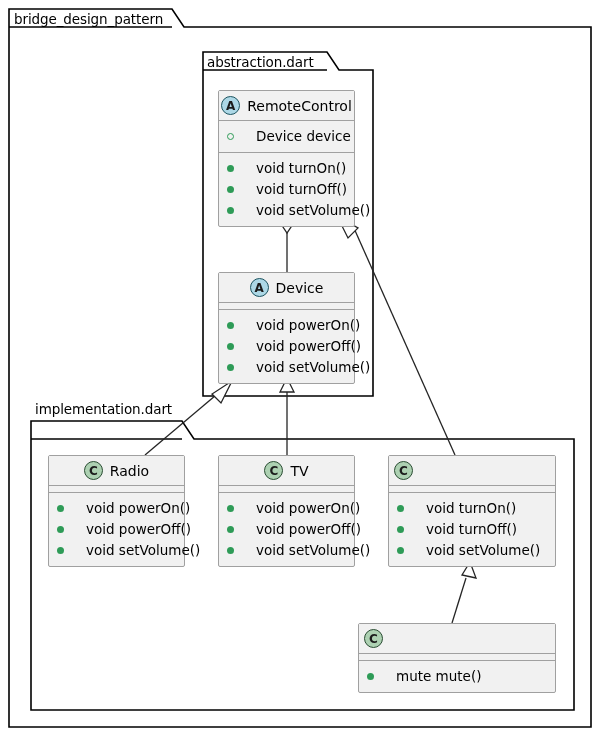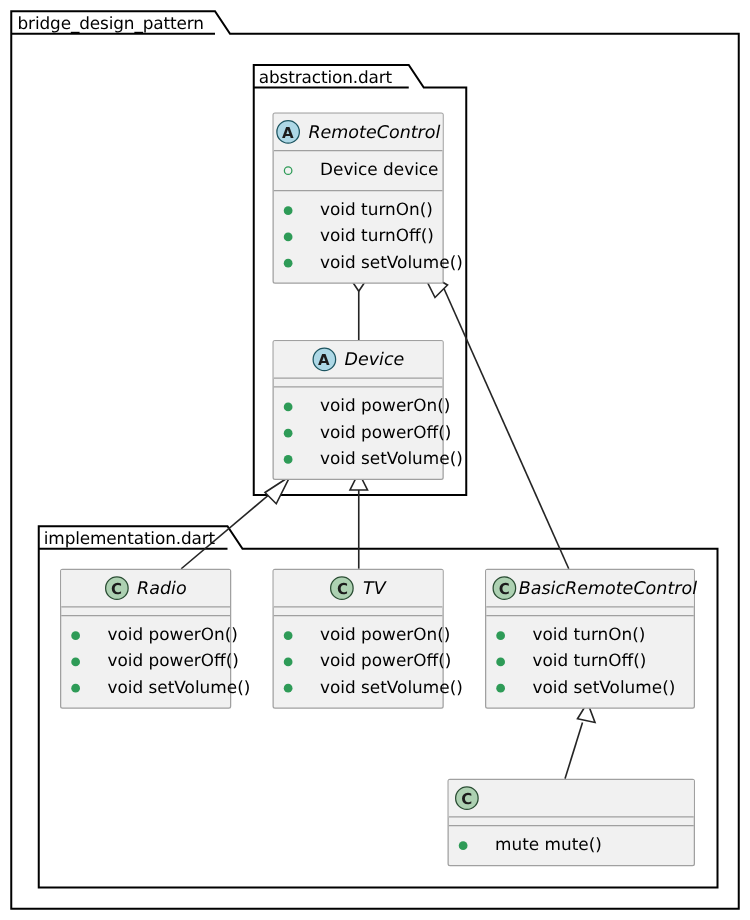--- a/index.html
+++ b/index.html
@@ -88,21 +88,20 @@
     border: 1.4px solid #1C5460;
   }
   .badge.concrete {
     background: #ADD1B2;
     border: 1.4px solid #2A4D33;
   }
   .cls-name {
     font-size: 14px;
     color: #000000;
     white-space: nowrap;
-    font-style: italic;
   }
   .cls-name.italic { }
 
   .compartment {
     padding: 5px 0 5px 0;
     border-bottom: 1px solid #A0A0A0;
   }
   .compartment:last-child { border-bottom: none; text-align: center; }
   .compartment.empty {
     height: 6px;
@@ -156,21 +155,21 @@
     <polygon class="head-hollow" points="287,378 294,392 280,392"></polygon>
 
     <line class="link" x1="452" y1="623" x2="466" y2="578"></line>
     <polygon class="head-hollow" points="470,562 476,578 462,575"></polygon>
   </svg>
 
   <div class="pkg-label" style="left:14px; top:11px;">bridge_design_pattern</div>
 
   <div class="pkg-label" style="left:207px; top:54px;text-align:right;">abstraction.dart</div>
 
-  <div class="pkg-label" style="left:35px; top:423px;">implementation.dart</div>
+  <div class="pkg-label" style="left:35px; top:401px;">implementation.dart</div>
 
   <div class="cls" style="left:218px; top:90px; width:137px;">
     <div class="cls-head">
       <span class="badge abstract">A</span>
       <span class="cls-name italic">RemoteControl</span>
     </div>
     <div class="compartment">
       <div class="member">
         <span class="dot protected"></span>
         <span>Device device</span>
@@ -254,21 +253,20 @@
       <div class="member">
         <span class="dot public"></span>
         <span>void setVolume()</span>
       </div>
     </div>
   </div>
 
   <div class="cls" style="left:388px; top:455px; width:168px;">
     <div class="cls-head tight">
       <span class="badge concrete">C</span>
-      <span class="cls-name">BasicRemoteControl</span>
     </div>
     <div class="compartment empty"></div>
     <div class="compartment">
       <div class="member">
         <span class="dot public"></span>
         <span>void turnOn()</span>
       </div>
       <div class="member">
         <span class="dot public"></span>
         <span>void turnOff()</span>

